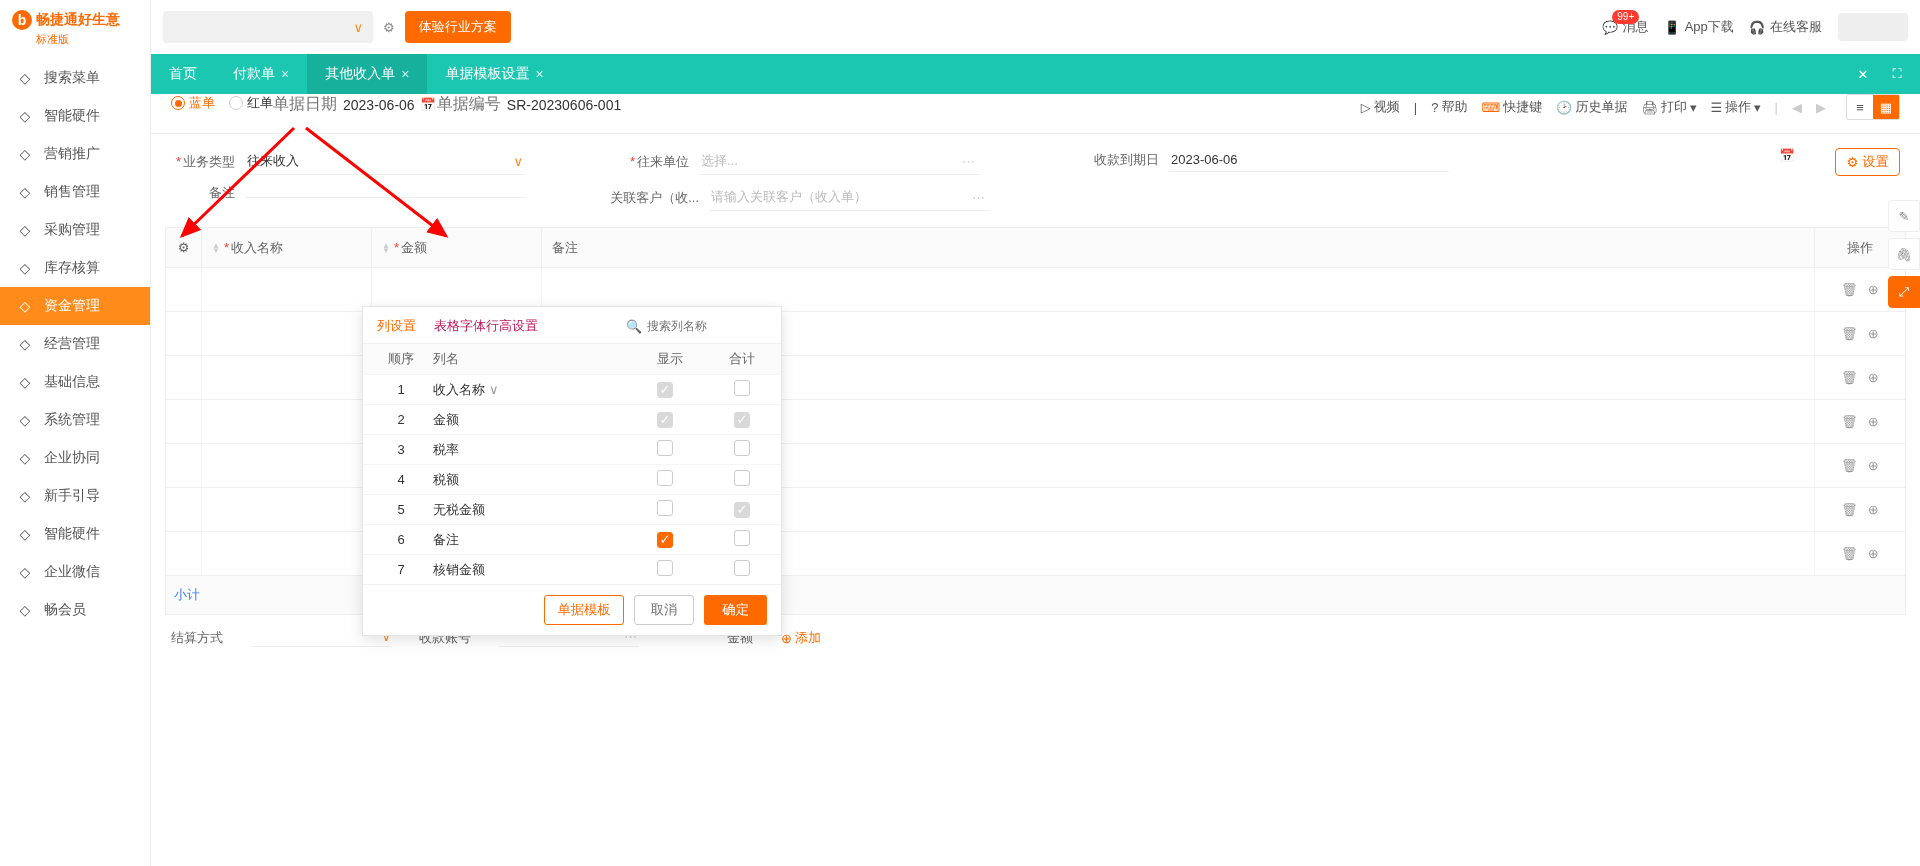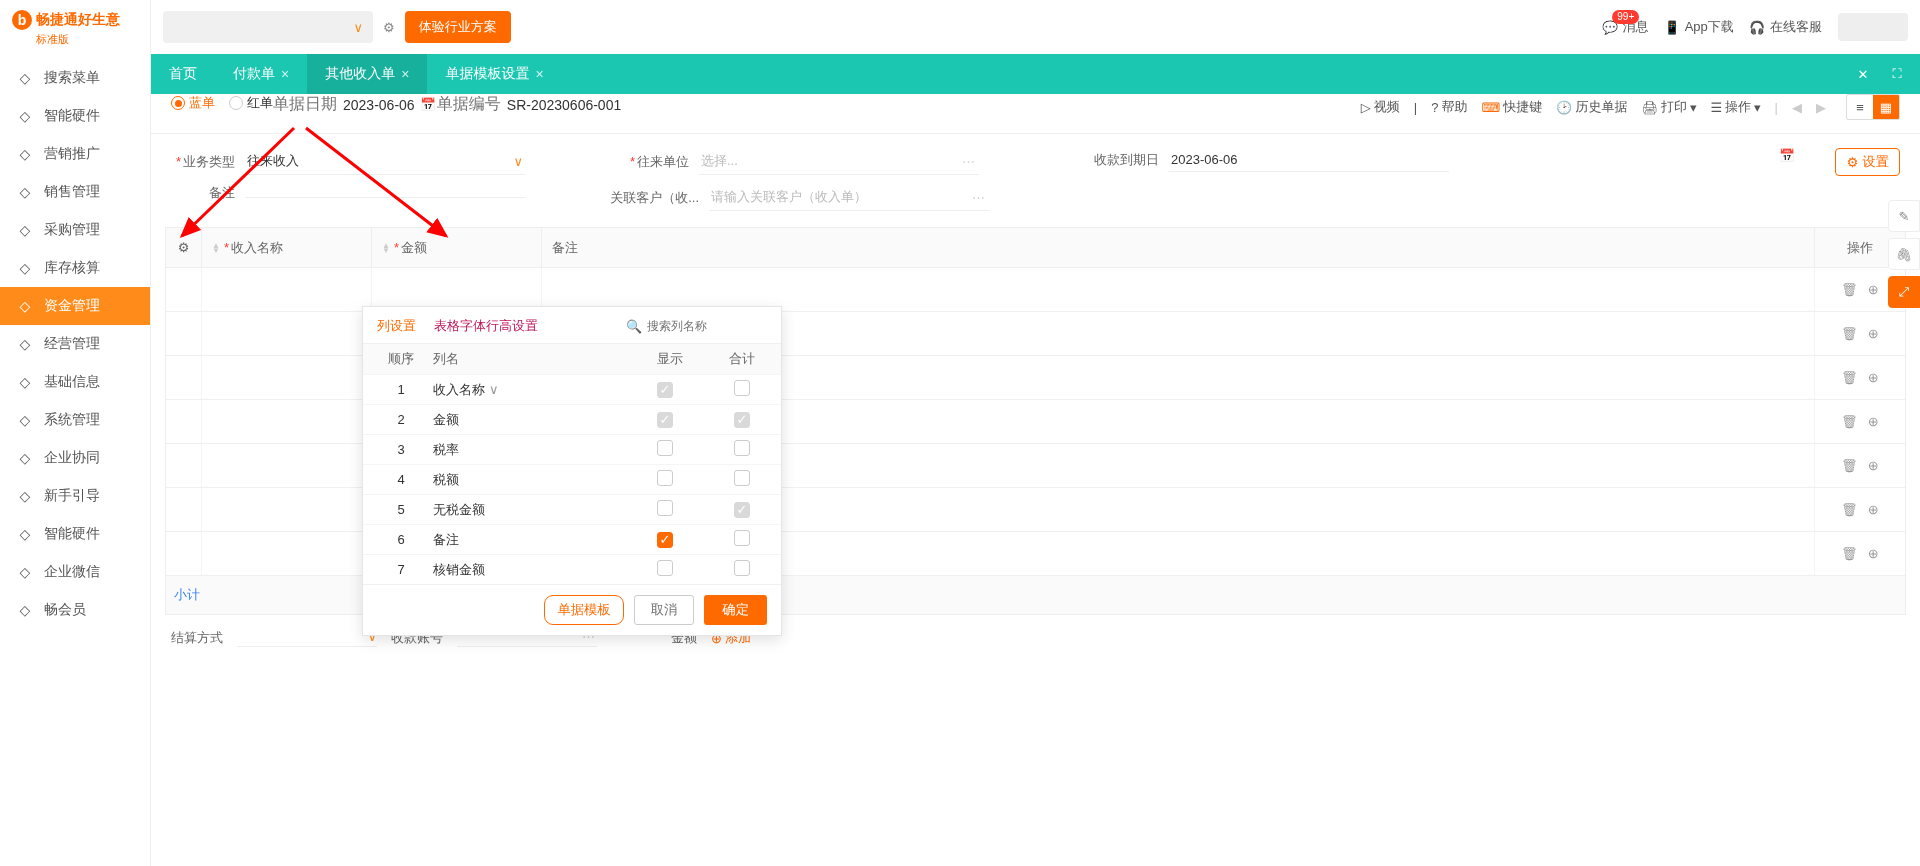--- a/index.html
+++ b/index.html
@@ -85,21 +85,21 @@
 .gb-income { width: 170px; }
 .gb-amount { width: 170px; }
 .gb-remark { flex: 1; }
 .gb-ops { width: 90px; display: flex; align-items: center; justify-content: center; gap: 10px; color: #999; border-right: none; }
 .subtotal { display: flex; height: 38px; align-items: center; background: #fafafa; }
 .subtotal .st-label { width: 36px; padding-left: 8px; color: #3b82f6; }
 .subtotal .st-income { width: 170px; }
 .subtotal .st-amount { width: 170px; text-align: right; padding-right: 14px; font-weight: 500; }
 
 
-.settle { display: flex; align-items: flex-start; padding: 14px 20px; gap: 14px; }
+.settle { display: flex; align-items: flex-start; padding: 14px 20px; gap: 28px; }
 .settle .s-lbl { color: #666; }
 .settle .s-sel { min-width: 140px; display: flex; align-items: center; justify-content: flex-end; color: #ff8c1a; border-bottom: 1px solid #eee; padding-bottom: 2px; }
 .settle .dots2 { color: #ccc; letter-spacing: 2px; }
 .add-link { color: #ff6a00; display: flex; align-items: center; gap: 3px; cursor: pointer; }
 
 
 .popover { position: absolute; left: 196px; top: 78px; width: 420px; background: #fff; border: 1px solid #e5e5e5; box-shadow: 0 4px 14px rgba(0,0,0,.12); z-index: 50; }
 .pop-tabs { display: flex; gap: 18px; padding: 10px 14px 8px; border-bottom: 1px solid #f0f0f0; align-items: center; }
 .pop-tab { color: #be185d; cursor: pointer; }
 .pop-tab.active { color: #ff6a00; }
@@ -110,21 +110,21 @@
 .pt-head { background: #fafafa; color: #666; }
 .pt-col-order { width: 48px; text-align: center; }
 .pt-col-name { flex: 1; padding-left: 8px; display: flex; align-items: center; gap: 4px; }
 .pt-col-show { width: 60px; text-align: left; }
 .pt-col-sum { width: 50px; text-align: center; }
 .pt-row { border-top: 1px solid #f5f5f5; }
 .chk { width: 16px; height: 16px; border: 1px solid #ccc; border-radius: 3px; display: inline-flex; align-items: center; justify-content: center; margin: 0 auto; }
 .chk.on { background: #ff6a00; border-color: #ff6a00; color: #fff; }
 .chk.on.gray { background: #d9d9d9; border-color: #d9d9d9; color: #fff; }
 .pop-foot { display: flex; justify-content: flex-end; gap: 10px; padding: 10px 14px; border-top: 1px solid #f0f0f0; }
-.btn-outline-orange { border: 1px solid #ff6a00; color: #ff6a00; background: #fff; padding: 5px 12px; border-radius: 9px; cursor: pointer; }
+.btn-outline-orange { border: 1px solid #ff6a00; color: #ff6a00; background: #fff; padding: 5px 12px; border-radius: 3px; cursor: pointer; }
 .btn-gray { border: 1px solid #ccc; color: #737373; background: #fff; padding: 5px 16px; border-radius: 3px; cursor: pointer; }
 .btn-orange-sm { background: #ff6a00; color: #fff; border: none; padding: 6px 18px; border-radius: 3px; cursor: pointer; }
 
 
 .right-rail { position: fixed; right: 0; top: 200px; display: flex; flex-direction: column; gap: 6px; z-index: 40; }
 .rail-btn { width: 32px; height: 32px; background: #fff; border: 1px solid #eee; display: flex; align-items: center; justify-content: center; color: #888; border-radius: 4px 0 0 4px; }
 .rail-btn.orange { background: #ff6a00; color: #fff; border-color: #ff6a00; }
 
 
 .arrow { position: absolute; pointer-events: none; }

